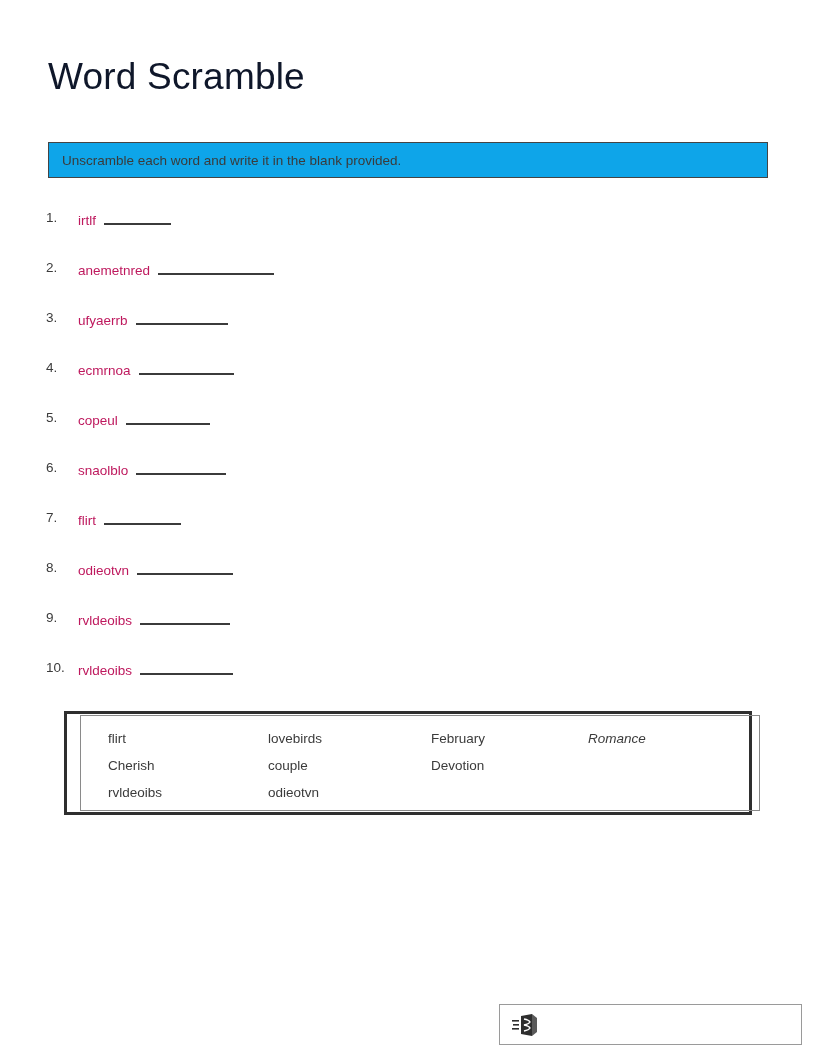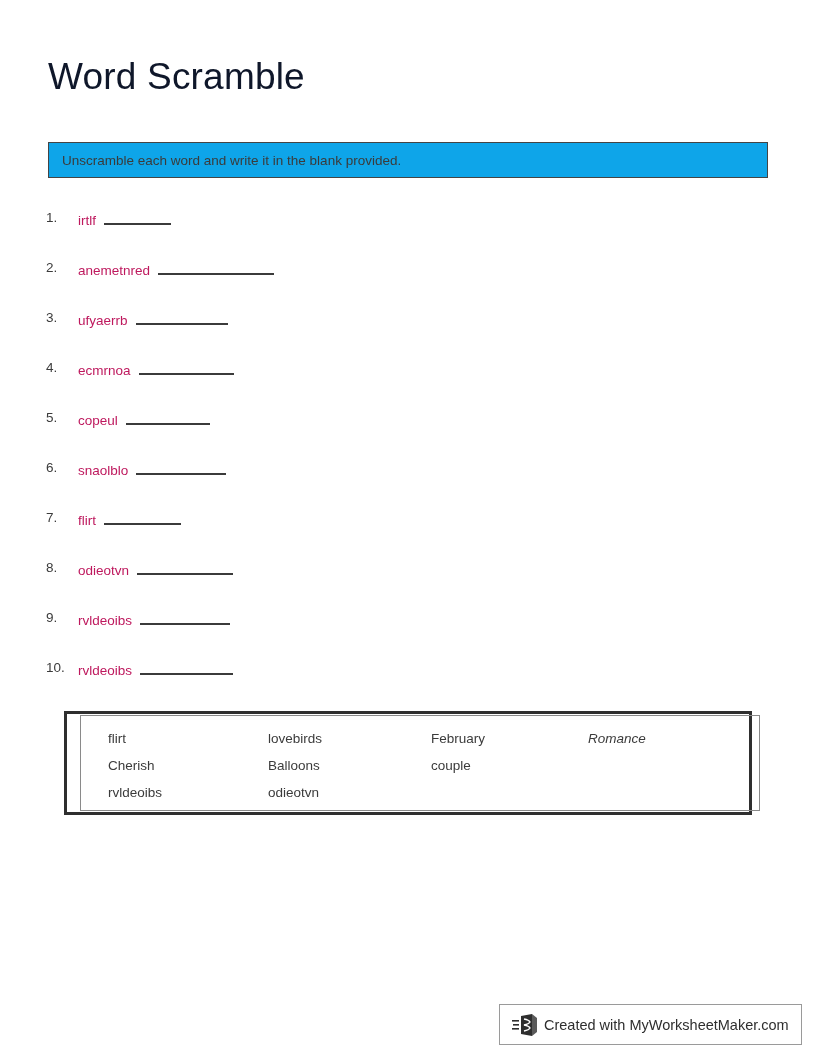--- a/index.html
+++ b/index.html
@@ -212,22 +212,22 @@
   <div class="wordbank">
     <div class="wordbank-inner">
         <div class="wb-row">
           <span class="wb-cell">flirt</span>
           <span class="wb-cell">lovebirds</span>
           <span class="wb-cell">February</span>
           <span class="wb-cell">Romance</span>
         </div>
         <div class="wb-row">
           <span class="wb-cell">Cherish</span>
-          <span class="wb-cell">Balloons</span>
           <span class="wb-cell">couple</span>
+          <span class="wb-cell">Devotion</span>
         </div>
         <div class="wb-row">
           <span class="wb-cell">rvldeoibs</span>
           <span class="wb-cell">odieotvn</span>
           <span class="wb-cell"></span>
           <span class="wb-cell"></span>
         </div>
       </div>
   </div>
 
@@ -235,16 +235,15 @@
     <svg class="footer-logo" viewBox="0 0 26 24">
       <g fill="#2e2e2e">
         <rect x="0" y="7" width="7" height="1.6"></rect>
         <rect x="1" y="11" width="6" height="1.6"></rect>
         <rect x="0" y="15" width="7" height="1.6"></rect>
         <path d="M9 3 L20 1 L20 23 L9 21 Z"></path>
         <path d="M20 1 L25 5 L25 19 L20 23 Z" fill="#5a5a5a"></path>
         <path d="M12 6 q5 1 6 3 q-1 2 -6 3 q5 1 6 3 q-1 2 -6 3" fill="none" stroke="#ffffff" stroke-width="1.4"></path>
       </g>
     </svg>
-    <span class="footer-text">Created with MyWorksheetMaker.com</span>
   </div>
 
 </div>
 
 </body></html>

